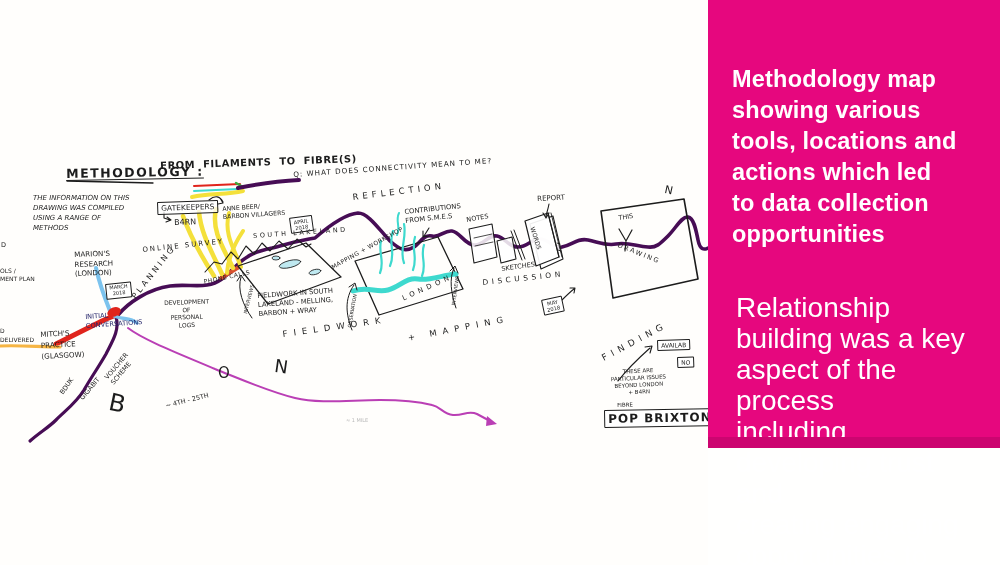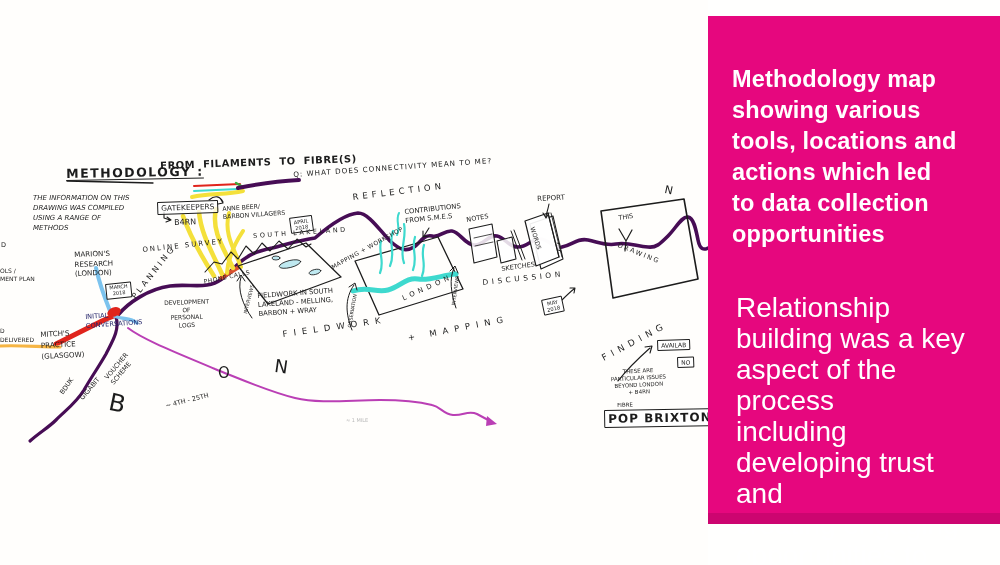--- a/index.html
+++ b/index.html
@@ -7,22 +7,22 @@
          font-family:"Liberation Sans",sans-serif;}
   
   .sketch{position:absolute;left:0;top:0;width:708px;height:565px;background:#fffefc;overflow:hidden;}
   .sketch svg{position:absolute;left:0;top:0;}
   .sk{position:absolute;white-space:pre;color:var(--ink);transform-origin:left top;
       font-family:"DejaVu Sans",sans-serif;line-height:1.2;}
   .sk.box{border:1.1px solid var(--ink);padding:1px 3px;background:rgba(255,255,255,.78);border-radius:1px;}
   .sk.u{text-decoration:underline;text-underline-offset:2px;}
   .sk.b{font-weight:700;}
   
-  .panel{position:absolute;left:708px;top:16px;width:292px;height:508px;background:var(--panel_pink);
-         box-sizing:border-box;padding:48px 16px 0 24px;}
+  .panel{position:absolute;left:708px;top:0;width:292px;height:448px;background:var(--panel_pink);
+         box-sizing:border-box;padding:64px 16px 0 24px;}
   .panel h2{margin:0;color:#fff;font-size:23.5px;line-height:31px;font-weight:700;
             white-space:pre-line;letter-spacing:.2px;}
   .panel p{margin:42px 0 0 4px;color:#fff;font-size:28px;line-height:31px;font-weight:400;
            white-space:pre-line;}
   .panel .strip{position:absolute;left:0;bottom:0;width:100%;height:11px;background:var(--panel_strip);}
 </style>
 </head>
 <body>
 
 <div class="stage">

